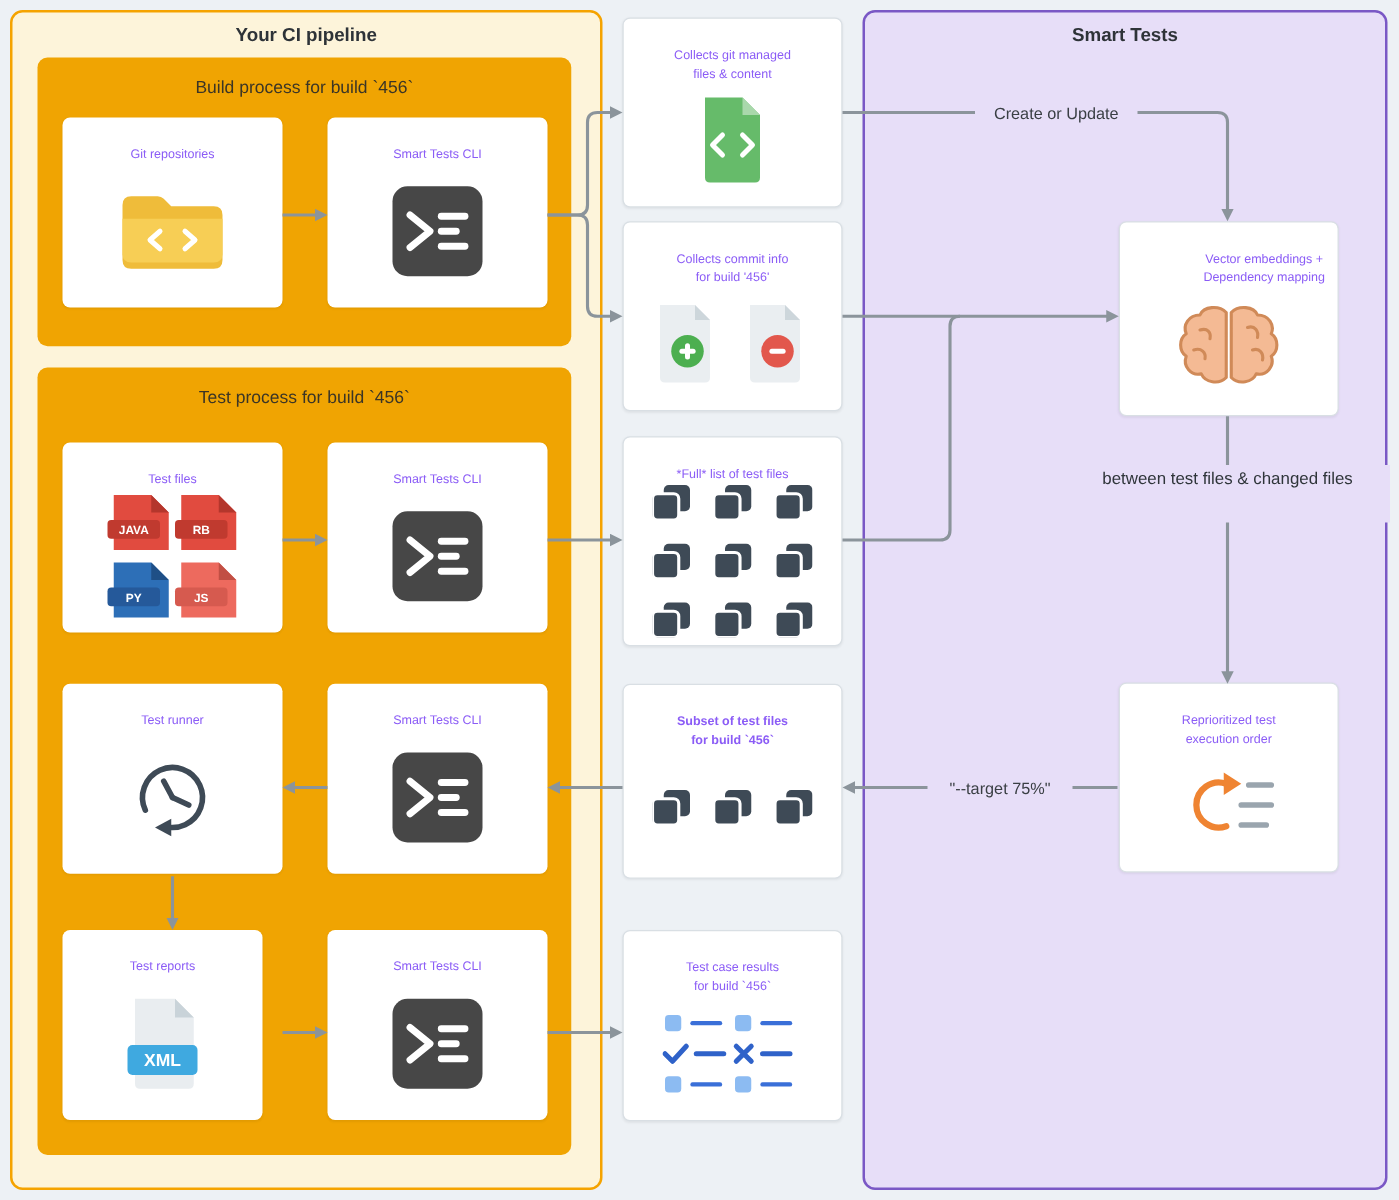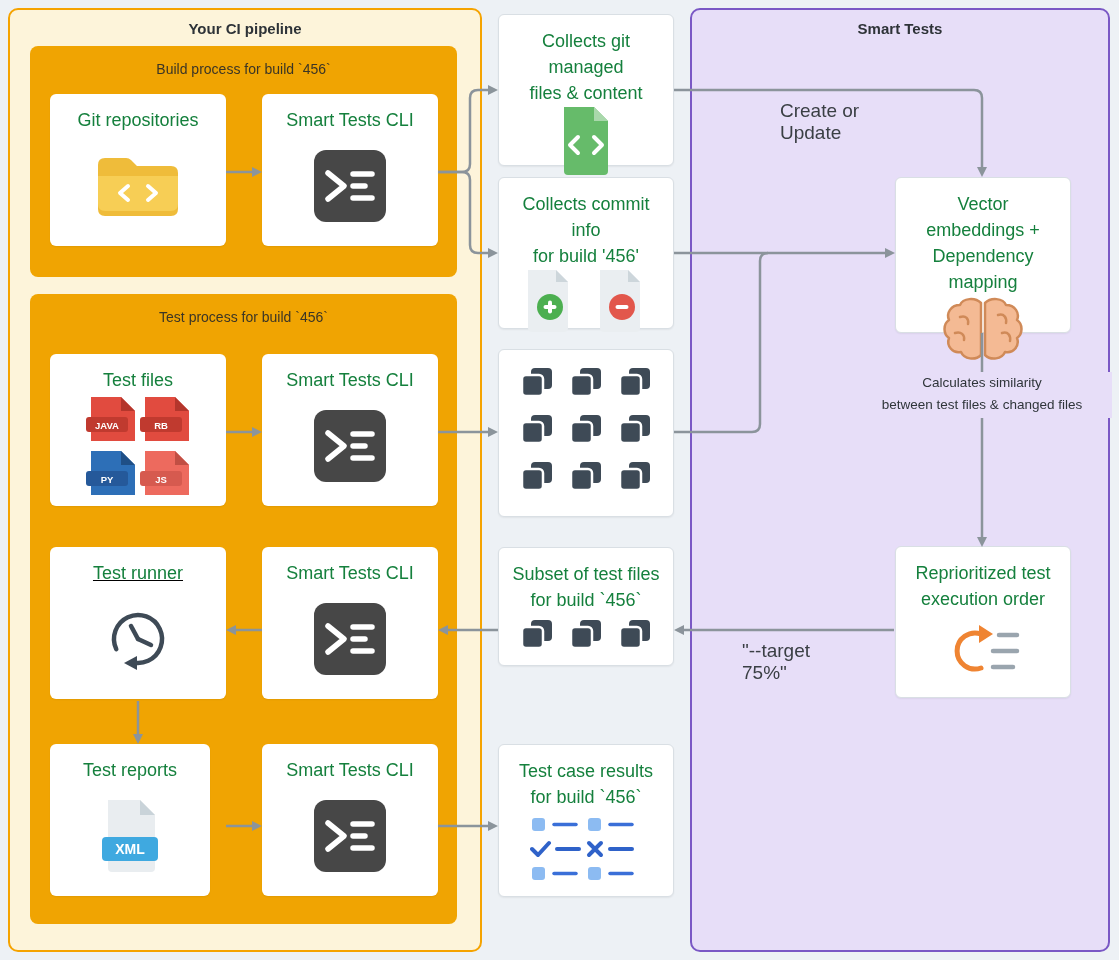--- a/index.html
+++ b/index.html
@@ -12,30 +12,30 @@
     background:#E7DEF8; border:2px solid #7A58C5; border-radius:10px; }
   .panel-title { position:absolute; text-align:center; font-weight:bold; font-size:15px; color:#2E3338; }
 
   .subpanel { position:absolute; background:#F0A402; border-radius:8px; }
   .subpanel-title { position:absolute; text-align:center; font-size:14px; color:#3B3526; }
 
   .card { position:absolute; background:#FFFFFF; border-radius:6px;
     display:flex; flex-direction:column; align-items:center;
     box-shadow:0 1px 2px rgba(0,0,0,0.06); }
   .card.outlined { border:1px solid #D9DFE4; }
-  .card-label { padding:13px 10px 0; font-size:18px; color:#15803d; line-height:1.45; text-align:center; }
+  .card-label { padding:23px 10px 0; font-size:10px; color:#8b5cf6; line-height:1.45; text-align:center; }
   .card-label span { display:block; }
   .icon-area { flex:1; display:flex; align-items:center; justify-content:center; width:100%; padding-bottom:8px; }
 
   .tf-grid { display:grid; grid-template-columns:auto auto; gap:8px 0; }
 
   .arrows { position:absolute; left:0; top:0; pointer-events:none; }
 
-  .edge-label { position:absolute; background:#E7DEF8; color:#3A3F44; font-size:19px;
-    display:flex; align-items:center; justify-content:center;margin-top:32px; }
+  .edge-label { position:absolute; background:#E7DEF8; color:#3A3F44; font-size:13px;
+    display:flex; align-items:center; justify-content:center; }
   .note { position:absolute; background:#E7DEF8; color:#2F353A; font-size:13.5px;
     line-height:1.6; text-align:center; }
 </style>
 </head>
 <body>
 
 <div class="stage">
 
   <div class="panel-ci"></div>
   <div class="panel-smart"></div>
@@ -110,21 +110,21 @@
       <svg width="74" height="74" viewBox="0 0 74 74">
         <rect x="1" y="1" width="72" height="72" rx="12" fill="#474747"></rect>
         <path d="M15 24 L31 37 L15 50" fill="none" stroke="#FFFFFF" stroke-width="5.5" stroke-linecap="round" stroke-linejoin="round"></path>
         <line x1="40" y1="25" x2="59" y2="25" stroke="#FFFFFF" stroke-width="5.5" stroke-linecap="round"></line>
         <line x1="40" y1="37" x2="52" y2="37" stroke="#FFFFFF" stroke-width="5.5" stroke-linecap="round"></line>
         <line x1="40" y1="49" x2="59" y2="49" stroke="#FFFFFF" stroke-width="5.5" stroke-linecap="round"></line>
       </svg>
     </div>
   </div>
 
-  <div class="card" style="left:50px; top:547px; width:176px; height:152px;text-decoration:underline;">
+  <div class="card" style="left:50px; top:547px; width:176px; height:152px;">
     <div class="card-label">Test runner</div>
     <div class="icon-area">
       <svg width="66" height="66" viewBox="0 0 66 66">
         <circle cx="33" cy="33" r="24" fill="none" stroke="#3E4A56" stroke-width="4.5" stroke-dasharray="124 27" stroke-linecap="round" transform="rotate(155 33 33)"></circle>
         <polygon points="19,57 32,50 32,64" fill="#3E4A56"></polygon>
         <line x1="33" y1="33" x2="26" y2="20" stroke="#3E4A56" stroke-width="4.5" stroke-linecap="round"></line>
         <line x1="33" y1="33" x2="46" y2="39" stroke="#3E4A56" stroke-width="4.5" stroke-linecap="round"></line>
       </svg>
     </div>
   </div>
@@ -195,20 +195,24 @@
         <rect x="28" y="31.5" width="4" height="13" rx="2" fill="#FFFFFF"></rect>
         <path d="M80 1 h28 l12 12 v46 q0 4 -4 4 H84 q-4 0 -4 -4 z" fill="#EAEEF1"></path>
         <path d="M108 1 l12 12 H108 z" fill="#CDD6DB"></path>
         <circle cx="102" cy="38" r="13" fill="#E2574C"></circle>
         <rect x="95.5" y="36" width="13" height="4" rx="2" fill="#FFFFFF"></rect>
       </svg>
     </div>
   </div>
 
   <div class="card outlined" style="left:498px; top:349px; width:176px; height:168px;">
+    <div class="card-label">
+      <span>*Full* list of test files</span>
+      <span></span>
+    </div>
     <div class="icon-area">
       <svg width="128" height="122" viewBox="0 0 128 122">
         <g fill="#3E4A56">
           <g transform="translate(0,0)">
               <rect x="9" y="0" width="21" height="21" rx="4"></rect>
               <rect x="0" y="7" width="21" height="21" rx="4" stroke="#FFFFFF" stroke-width="2.5"></rect>
             </g>
           <g transform="translate(49,0)">
               <rect x="9" y="0" width="21" height="21" rx="4"></rect>
               <rect x="0" y="7" width="21" height="21" rx="4" stroke="#FFFFFF" stroke-width="2.5"></rect>
@@ -239,21 +243,21 @@
             </g>
           <g transform="translate(98,94)">
               <rect x="9" y="0" width="21" height="21" rx="4"></rect>
               <rect x="0" y="7" width="21" height="21" rx="4" stroke="#FFFFFF" stroke-width="2.5"></rect>
             </g>
         </g>
       </svg>
     </div>
   </div>
 
-  <div class="card outlined" style="left:498px; top:547px; width:176px; height:119px;">
+  <div class="card outlined" style="left:498px; top:547px; width:176px; height:156px;font-weight:bold;">
     <div class="card-label">
       <span>Subset of test files</span>
       <span>for build `456`</span>
     </div>
     <div class="icon-area">
       <svg width="128" height="30" viewBox="0 0 128 30">
         <g fill="#3E4A56">
           <g transform="translate(0,0)">
               <rect x="9" y="0" width="21" height="21" rx="4"></rect>
               <rect x="0" y="7" width="21" height="21" rx="4" stroke="#FFFFFF" stroke-width="2.5"></rect>
@@ -347,17 +351,16 @@
       <path d="M262 630 H234" marker-end="url(#ah)"></path>
       <path d="M138 701 V736" marker-end="url(#ah)"></path>
       <path d="M226 826 H254" marker-end="url(#ah)"></path>
       <path d="M438 826 H490" marker-end="url(#ah)"></path>
     </g>
   </svg>
 
   <div class="edge-label" style="left:780px; top:80px; width:130px; height:20px;">Create or Update</div>
   <div class="edge-label" style="left:742px; top:620px; width:116px; height:20px;">"--target 75%"</div>
   <div class="note" style="left:852px; top:372px; width:260px; height:46px;">
-    <span style="display:block;">Calculates similarity</span>
     <span style="display:block;">between test files &amp; changed files</span>
   </div>
 
 </div>
 
 </body></html>

